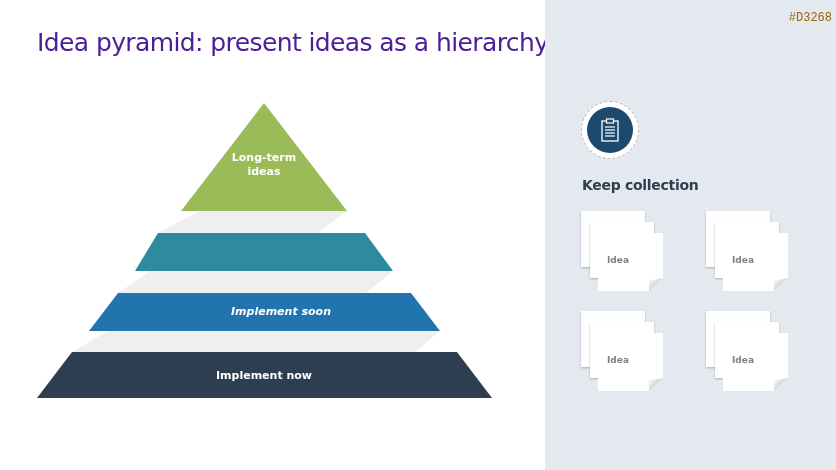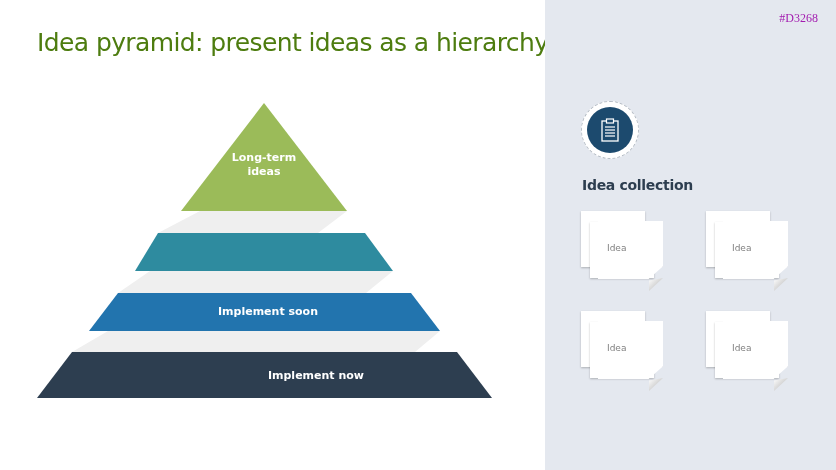--- a/index.html
+++ b/index.html
@@ -1,30 +1,30 @@
 <!DOCTYPE html>
 <html><head>
   <meta charset="utf-8">
   <style>
     html, body { margin: 0; padding: 0; }
     body { width: 836px; height: 470px; position: relative; overflow: hidden; background: #ffffff; font-family: "Liberation Sans", sans-serif; }
     .slide { position: absolute; left: 0; top: 0; width: 836px; height: 470px; }
-    .title { position: absolute; left: 37px; top: 28px; font-size: 25px; color: #4d7c0f; font-family: "DejaVu Sans", sans-serif; font-weight: normal; letter-spacing: -0.6px; white-space: nowrap; }
+    .title { position: absolute; left: 37px; top: 28px; font-size: 25px; color: #4c1d95; font-family: "DejaVu Sans", sans-serif; font-weight: normal; letter-spacing: -0.6px; white-space: nowrap; }
     .right-panel { position: absolute; left: 545px; top: 0; width: 291px; height: 470px; background: #e4e8ef; }
-    .code { position: absolute; right: 18px; top: 11px; font-size: 12px; color: #a21caf; font-family: Liberation Serif, serif; }
+    .code { position: absolute; right: 4px; top: 11px; font-size: 12px; color: #a16207; font-family: Liberation Mono, monospace; }
     .pyramid { position: absolute; left: 0; top: 0; }
     .layer-label { position: absolute; color: #ffffff; font-weight: bold; font-size: 11px; text-align: center; font-family: "DejaVu Sans", sans-serif; line-height: 14px; white-space: nowrap; }
     .icon-ring { position: absolute; left: 581px; top: 101px; width: 58px; height: 58px; border-radius: 50%; background: #ffffff; border: 1px dashed #b5bcc4; box-sizing: border-box; }
     .icon-circle { position: absolute; left: 5px; top: 5px; width: 46px; height: 46px; border-radius: 50%; background: #1c4a6e; display: flex; align-items: center; justify-content: center; }
     .collection-title { position: absolute; left: 582px; top: 177px; font-size: 14px; font-weight: bold; color: #2d3e50; font-family: "DejaVu Sans", sans-serif; letter-spacing: -0.3px; }
     .stack { position: absolute; width: 84px; height: 82px; }
     .note { position: absolute; width: 64px; height: 56px; background: #ffffff; box-shadow: 0 1px 2px rgba(0,0,0,0.25); }
     .note.n1 { left: 0; top: 0; }
     .note.n2 { left: 9px; top: 11px; }
-    .note.n3 { left: 17px; top: 10px; width: 65px; height: 58px; clip-path: polygon(0 0, 100% 0, 100% 78%, 78% 100%, 0 100%); }
+    .note.n3 { left: 17px; top: 22px; width: 65px; height: 58px; clip-path: polygon(0 0, 100% 0, 100% 78%, 78% 100%, 0 100%); font-weight: bold; }
     .fold { position: absolute; left: 68px; top: 67px; width: 14px; height: 13px; background: linear-gradient(135deg, #ffffff 0%, #d6d6d6 50%, #c4c4c4 100%); clip-path: polygon(100% 0, 0 100%, 0 20%); }
     .note-label { position: absolute; left: 9px; top: 22px; font-size: 9px; color: #808080; font-family: "DejaVu Sans", sans-serif; }
   </style>
 </head>
 <body>
 
 <div class="slide">
   <div class="title">Idea pyramid: present ideas as a hierarchy</div>
 
   <svg class="pyramid" width="545" height="470" viewBox="0 0 545 470">
@@ -36,41 +36,41 @@
     <polygon points="264,103 347,211 181,211" fill="#9bbb59"></polygon>
     <polygon points="158,233 365,233 393,271 135,271" fill="#2e8b9f"></polygon>
     <polygon points="118,293 411,293 440,331 89,331" fill="#2274ae"></polygon>
     <polygon points="72,352 457,352 492,398 37,398" fill="#2d3e50"></polygon>
   </svg>
 
   <div class="layer-label" style="left:214px; top:151px; width:100px;">
     <div>Long-term</div>
     <div>ideas</div>
   </div>
-  <div class="layer-label" style="left:168px; top:305px; width:200px;">Implement soon</div>
-  <div class="layer-label" style="left:164px; top:369px; width:200px;text-align:right;">Implement now</div>
+  <div class="layer-label" style="left:181px; top:305px; width:200px;font-style:italic;">Implement soon</div>
+  <div class="layer-label" style="left:164px; top:369px; width:200px;">Implement now</div>
 
   <div class="right-panel">
     <div class="code">#D3268</div>
   </div>
 
   <div class="icon-ring">
     <div class="icon-circle">
       <svg width="20" height="24" viewBox="0 0 20 24">
         <rect x="2" y="3" width="16" height="20" fill="none" stroke="#ffffff" stroke-width="1.3"></rect>
         <rect x="6.5" y="1" width="7" height="4" fill="#1c4a6e" stroke="#ffffff" stroke-width="1.2"></rect>
         <line x1="5" y1="9" x2="15" y2="9" stroke="#ffffff" stroke-width="1.2"></line>
         <line x1="5" y1="12" x2="15" y2="12" stroke="#ffffff" stroke-width="1.2"></line>
         <line x1="5" y1="15" x2="15" y2="15" stroke="#ffffff" stroke-width="1.2"></line>
         <line x1="5" y1="18" x2="15" y2="18" stroke="#ffffff" stroke-width="1.2"></line>
       </svg>
     </div>
   </div>
 
-  <div class="collection-title">Idea collection</div>
+  <div class="collection-title">Keep collection</div>
 
   <div class="stack" style="left:581px; top:211px;">
     <div class="note n1"></div>
     <div class="note n2"></div>
     <div class="note n3">
       <span class="note-label">Idea</span>
     </div>
     <div class="fold"></div>
   </div>
 

